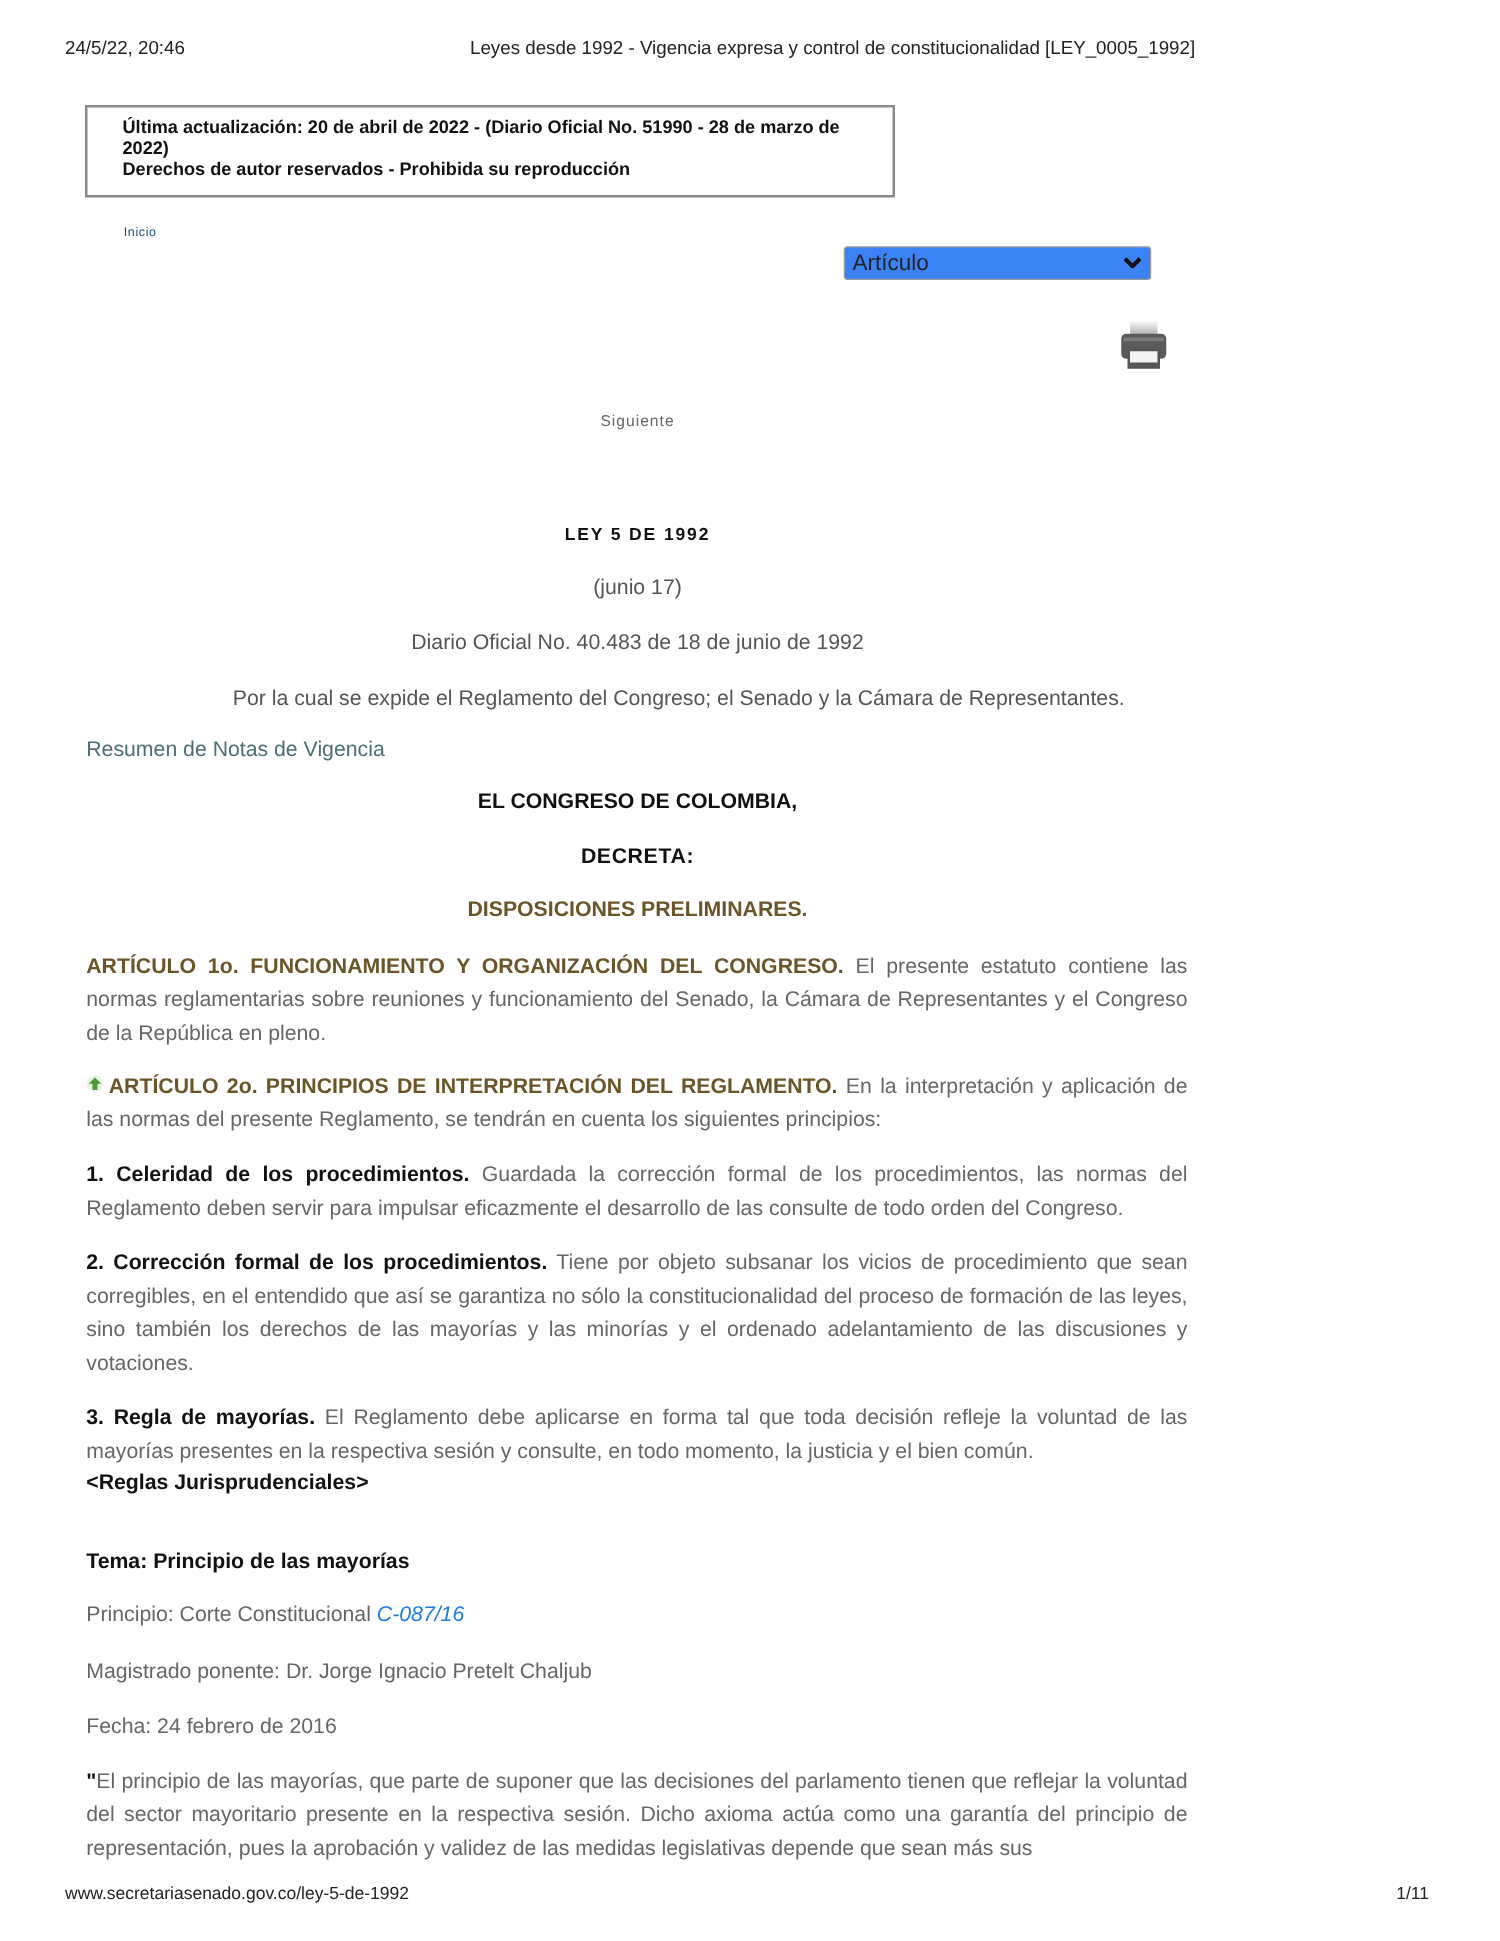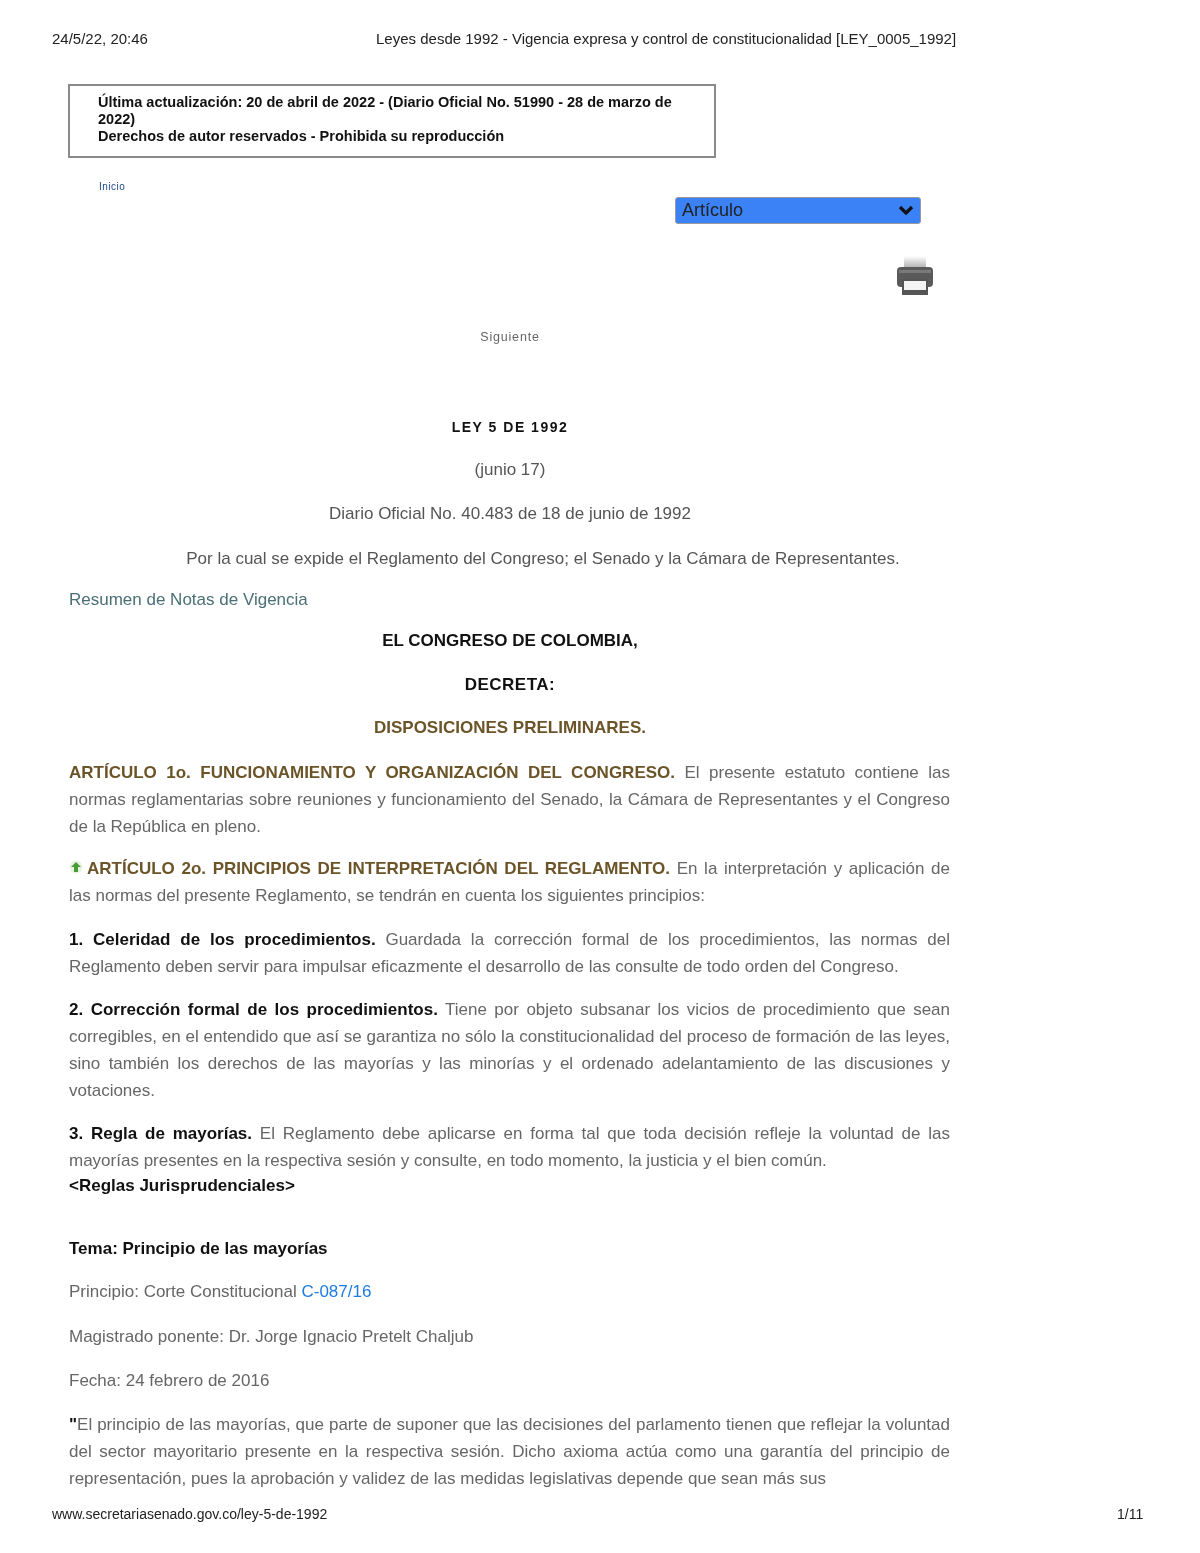--- a/index.html
+++ b/index.html
@@ -38,21 +38,21 @@
     .congreso { top: 631px; font-size: 17px; font-weight: bold; color: #111; }
     .decreta { top: 675px; font-size: 17px; font-weight: bold; color: #111; letter-spacing: 0.5px; }
     .disposiciones { top: 718px; font-size: 17px; font-weight: bold; color: #6b5428; }
 
     .para {
       position: absolute; left: 69px; width: 881px; font-size: 17px; line-height: 27px;
       color: #666; text-align: justify;
     }
     .para .art { color: #6b5428; font-weight: bold; }
     .para .bold { color: #111; font-weight: bold; }
-    .para a { color: #1e7be0; text-decoration: none; }
+    .para a { color: #1e7be0; text-decoration: none; font-style: italic; }
     .up-icon { display: inline-block; width: 14px; height: 14px; vertical-align: 0px; margin-right: 4px; }
   </style>
 </head>
 <body>
 
 <div class="pdf-header">
   <span class="date">24/5/22, 20:46</span>
   <span class="title">Leyes desde 1992 - Vigencia expresa y control de constitucionalidad [LEY_0005_1992]</span>
 </div>
 

